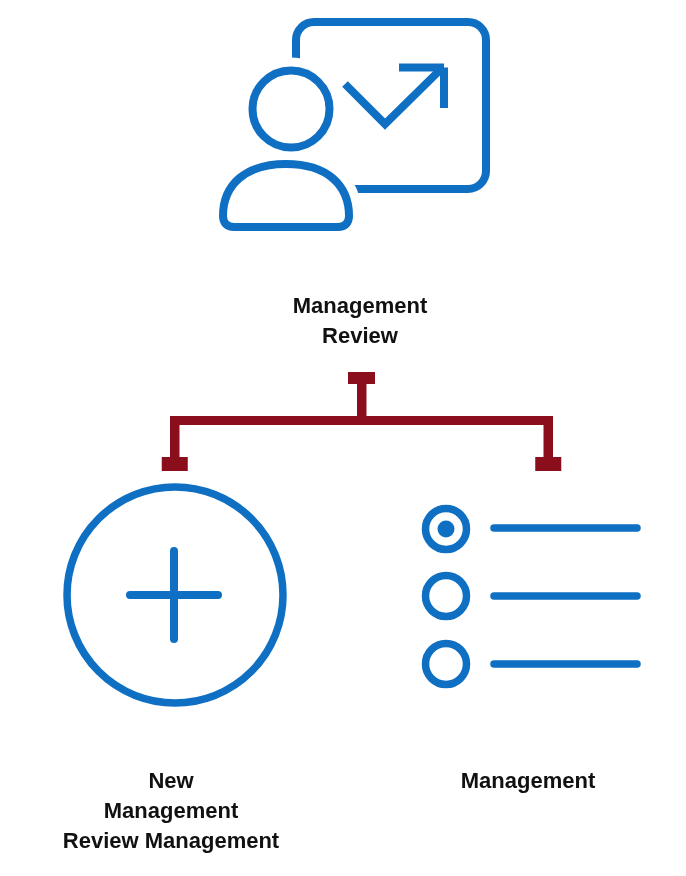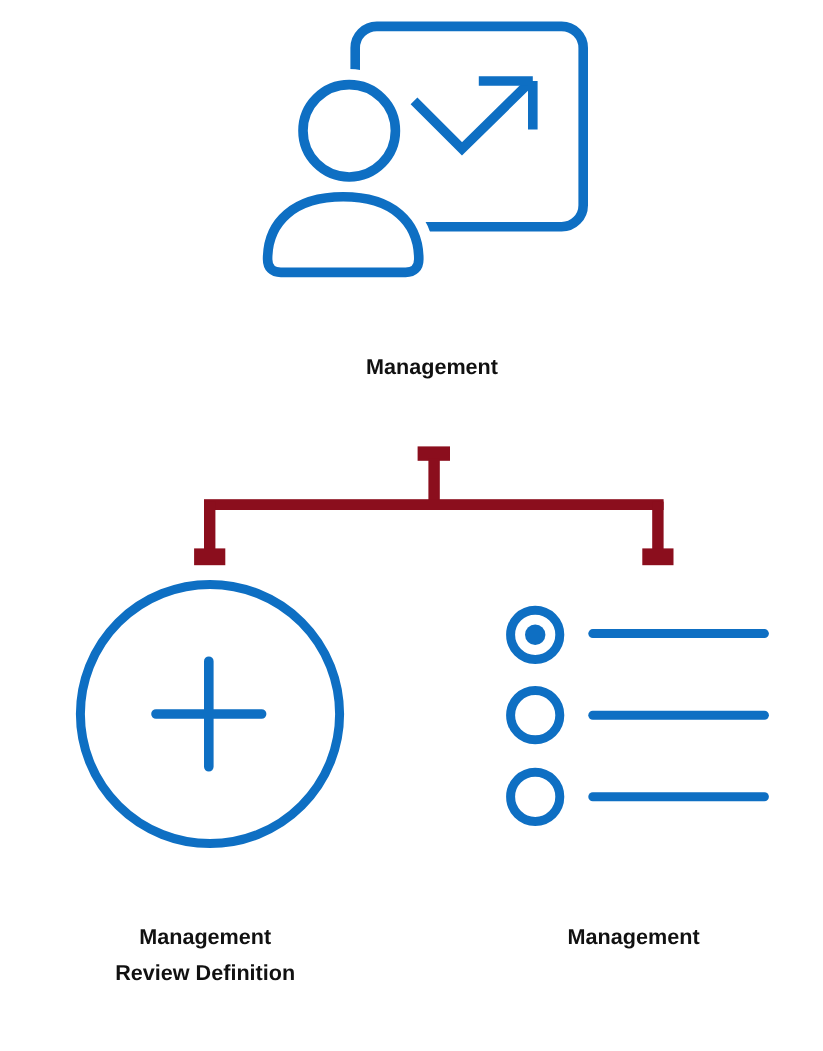--- a/index.html
+++ b/index.html
@@ -12,21 +12,21 @@
     width:686px;
     height:876px;
     background:#ffffff;
     overflow:hidden;
   }
   .abs{position:absolute;}
   .label{
     position:absolute;
     text-align:center;
     font-weight:700;
-    font-size:18px;
+    font-size:22px;
     line-height:30px;
     color:var(--label_text,#111111);
     letter-spacing:0;
   }
   .label span{display:block;}
   
   .stroke-blue{stroke:var(--icon_blue,#0e6fc3);fill:none;}
   .fill-blue{fill:var(--icon_blue,#0e6fc3);stroke:none;}
   .fill-red{fill:var(--connector_red,#8b0e1d);stroke:none;}
   .halo{stroke:#ffffff;fill:#ffffff;}
@@ -46,20 +46,21 @@
 
     <circle class="halo" cx="91" cy="99" r="38.5" stroke-width="26"></circle>
     <path class="halo" stroke-width="26" stroke-linejoin="round" d="M 23,206 C 23,175 45,154 86,154 C 127,154 149,175 149,206 C 149,213 145,217 138,217 L 34,217 C 27,217 23,213 23,206 Z"></path>
 
     <circle class="stroke-blue fill-white" style="fill:#ffffff;" cx="91" cy="99" r="38.5" stroke-width="8"></circle>
     <path class="stroke-blue" style="fill:#ffffff;" stroke-width="8" stroke-linejoin="round" d="M 23,206 C 23,175 45,154 86,154 C 127,154 149,175 149,206 C 149,213 145,217 138,217 L 34,217 C 27,217 23,213 23,206 Z"></path>
   </svg>
 
   <div class="label" style="left:240px;top:291px;width:240px;">
     <span>Management</span>
+    <span>Review</span>
   </div>
 
   <svg class="abs" style="left:150px;top:365px;" width="420" height="115" viewBox="0 0 420 115">
     <rect class="fill-red" x="198" y="7" width="27" height="12"></rect>
     <rect class="fill-red" x="207" y="17" width="9.5" height="36"></rect>
     <rect class="fill-red" x="20" y="51" width="383" height="9"></rect>
     <rect class="fill-red" x="20" y="53" width="9.5" height="41"></rect>
     <rect class="fill-red" x="11.75" y="92" width="26" height="14"></rect>
     <rect class="fill-red" x="393.5" y="53" width="9.5" height="41"></rect>
     <rect class="fill-red" x="385.25" y="92" width="26" height="14"></rect>
@@ -74,21 +75,22 @@
     <circle class="stroke-blue" cx="41" cy="44" r="20.5" stroke-width="7.5"></circle>
     <circle class="fill-blue" cx="41" cy="44" r="8.5"></circle>
     <line class="stroke-blue" x1="89" y1="43" x2="232" y2="43" stroke-width="7.5" stroke-linecap="round"></line>
     <circle class="stroke-blue" cx="41" cy="111" r="20.5" stroke-width="7.5"></circle>
     <line class="stroke-blue" x1="89" y1="111" x2="232" y2="111" stroke-width="7.5" stroke-linecap="round"></line>
     <circle class="stroke-blue" cx="41" cy="179" r="20.5" stroke-width="7.5"></circle>
     <line class="stroke-blue" x1="89" y1="179" x2="232" y2="179" stroke-width="7.5" stroke-linecap="round"></line>
   </svg>
 
   <div class="label" style="left:21px;top:766px;width:300px;">
+    <span>New</span>
     <span>Management</span>
-    <span>Review Definition</span>
+    <span>Review Management</span>
   </div>
 
   <div class="label" style="left:398px;top:766px;width:260px;">
     <span>Management</span>
   </div>
 
 </div>
 
 </body></html>

